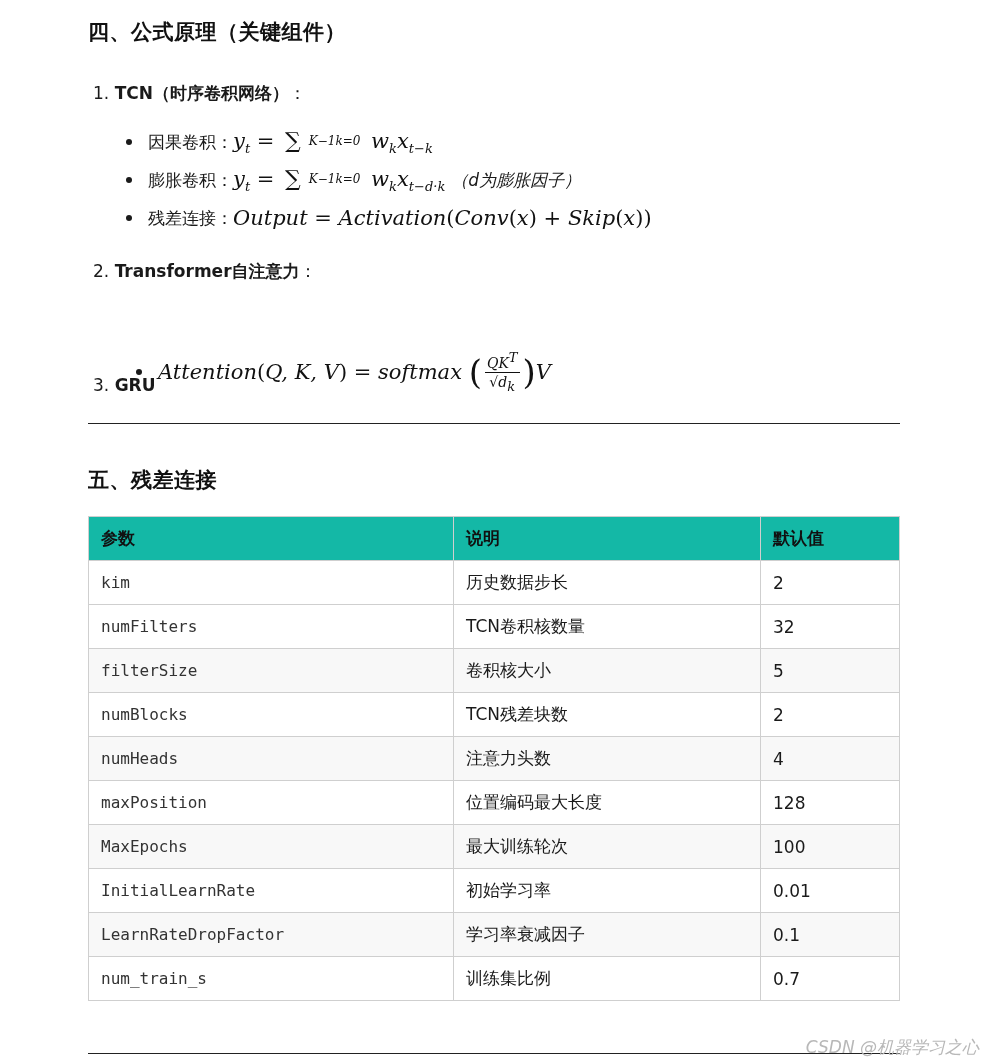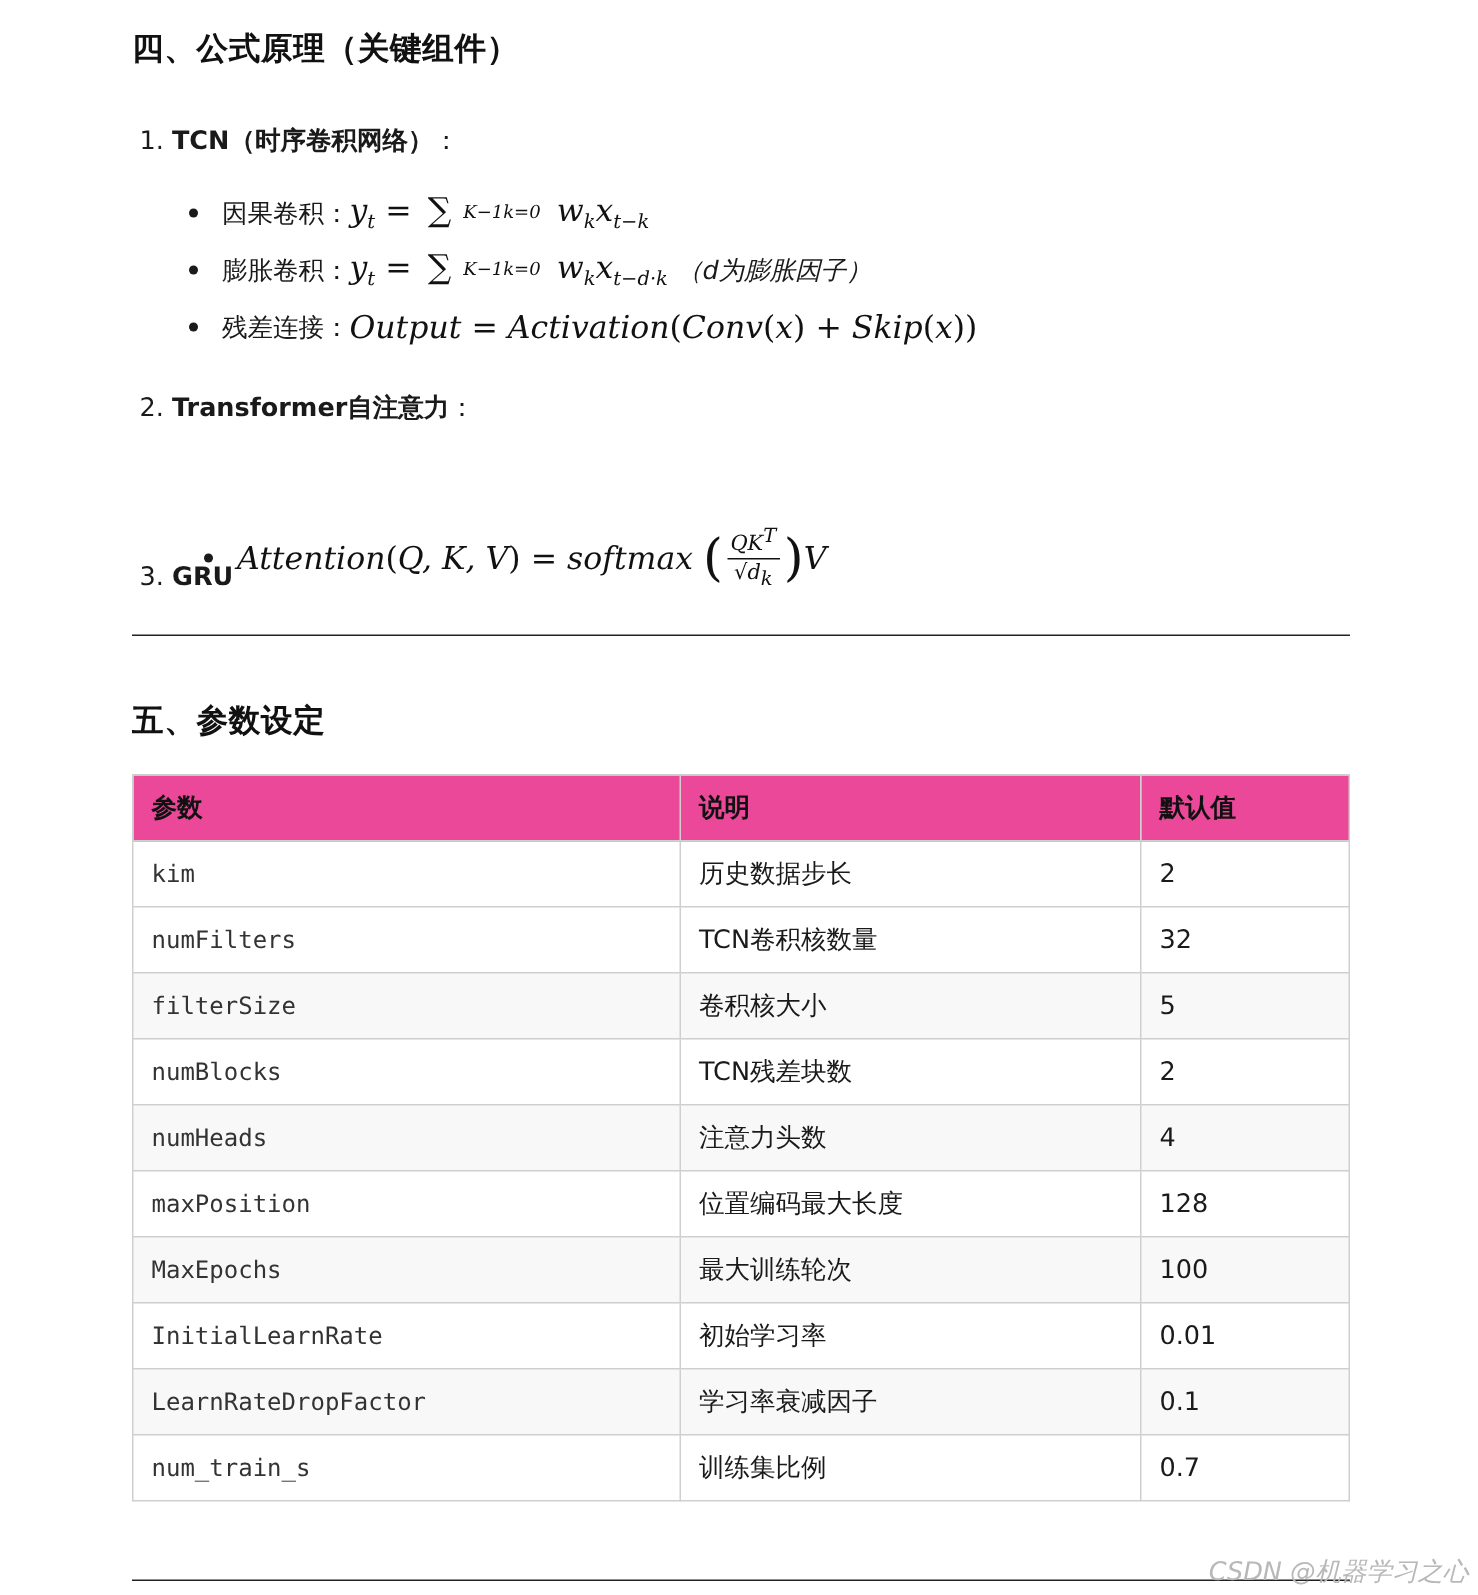--- a/index.html
+++ b/index.html
@@ -42,21 +42,21 @@
     position: absolute; left: 0; width: 812px; margin: 0; border: none;
     border-top: 1px solid #222;
   }
   table.params {
     position: absolute; left: 0; top: 516px; width: 812px;
     border-collapse: collapse; font-size: 17px;
   }
   table.params th, table.params td {
     border: 1px solid #cfcfcf; text-align: left; padding: 0 12px; height: 43px;
   }
-  table.params th { background: #ec4899; font-weight: bold; color: #111; }
+  table.params th { background: #14b8a6; font-weight: bold; color: #111; }
   table.params tr.even td { background: #f8f8f8; }
   table.params td.code {
     font-family: "DejaVu Sans Mono", "Liberation Mono", monospace; font-size: 16px; color: #333;
   }
   .col1 { width: 340px; } .col2 { width: 282px; }
   .watermark {
     position: absolute; right: 6px; bottom: 4px; font-size: 17px; color: #b8b8b8; font-style: italic;
   }
 </style>
 </head>
@@ -127,21 +127,21 @@
     </span>
   </div>
 
   <div class="ol-item" style="top:375px;">
     <span>3.</span>
     <b>GRU</b>
   </div>
 
   <hr class="rule" style="top:423px;">
 
-  <h3 class="sec" style="top:466px;">五、参数设定</h3>
+  <h3 class="sec" style="top:466px;">五、残差连接</h3>
 
   <table class="params">
     <thead>
       <tr>
         <th class="col1">参数</th>
         <th class="col2">说明</th>
         <th>默认值</th>
       </tr>
     </thead>
     <tbody>

